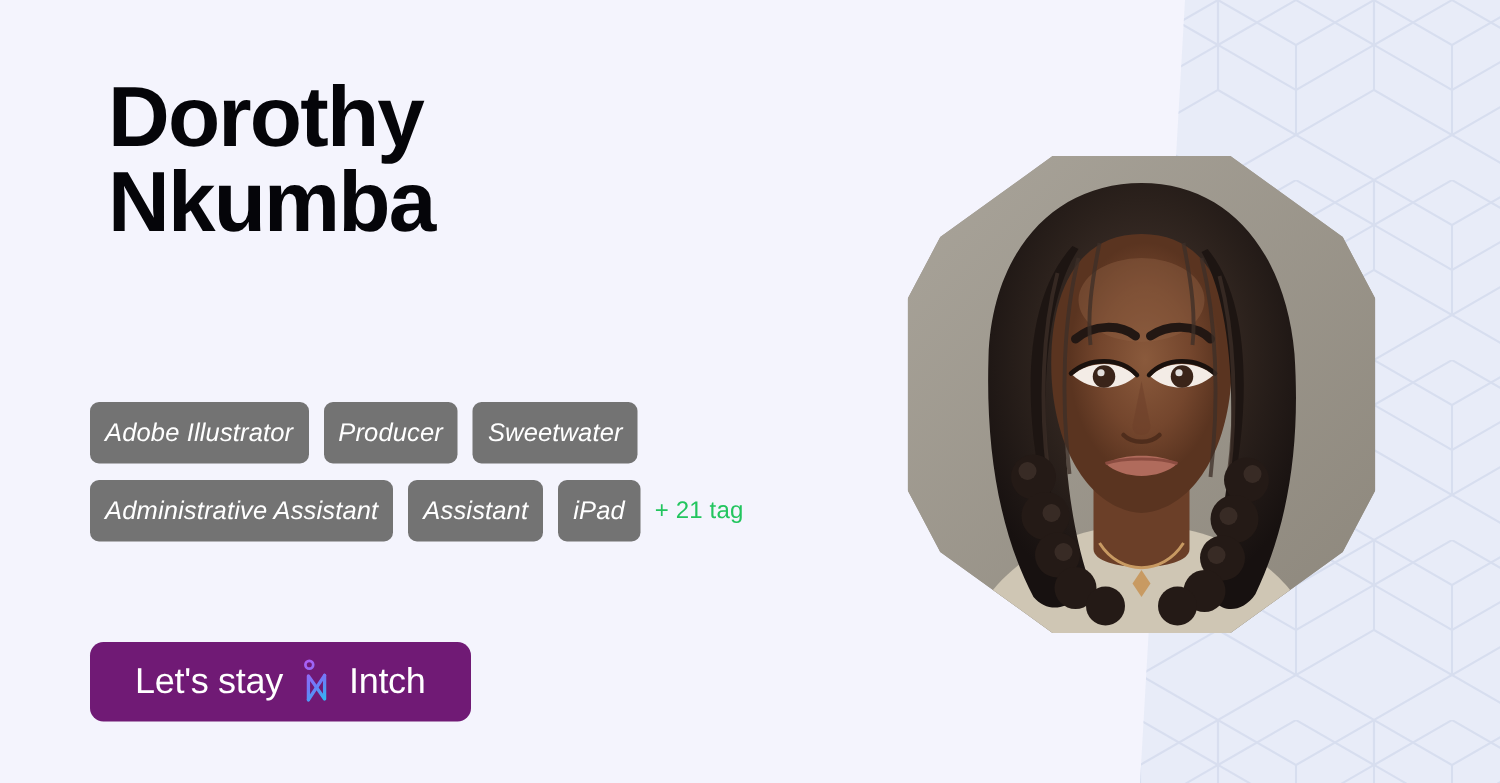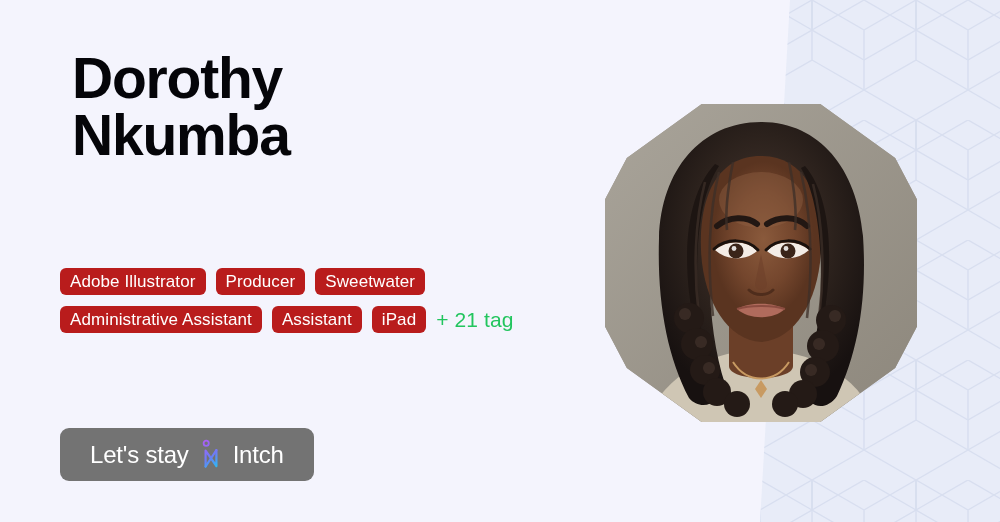--- a/index.html
+++ b/index.html
@@ -78,55 +78,56 @@
     left: 0;
     width: 500px;
     display: flex;
     flex-wrap: wrap;
     align-items: center;
     gap: 11px 10px;
   }
   .tag {
     display: inline-flex;
     align-items: center;
-    height: 27px;
+    height: 41px;
     padding: 0 10px;
     border-radius: 6px;
-    background: #b91c1c;
+    background: #737373;
     color: #ffffff;
     font-size: 17px;
     line-height: 1;
     white-space: nowrap;
     letter-spacing: 0.1px;
+    font-style: italic;
   }
   .tag-more {
     display: inline-flex;
     align-items: center;
     height: 27px;
     color: #22c55e;
-    font-size: 21px;
+    font-size: 16px;
     line-height: 1;
     white-space: nowrap;
     letter-spacing: 0.1px;
     text-align: right;
   }
 
   .cta {
     position: absolute;
     top: 428px;
     left: 0;
     display: inline-flex;
     align-items: center;
     justify-content: center;
     gap: 9px;
     height: 53px;
     padding: 0 30px;
     border: none;
     border-radius: 9px;
-    background: #737373;
+    background: #701a75;
     color: #ffffff;
     font-family: "Liberation Sans", sans-serif;
     font-size: 24px;
     font-weight: 400;
     letter-spacing: -0.2px;
     cursor: pointer;
   }
   .cta-logo {
     display: inline-flex;
     align-items: center;

